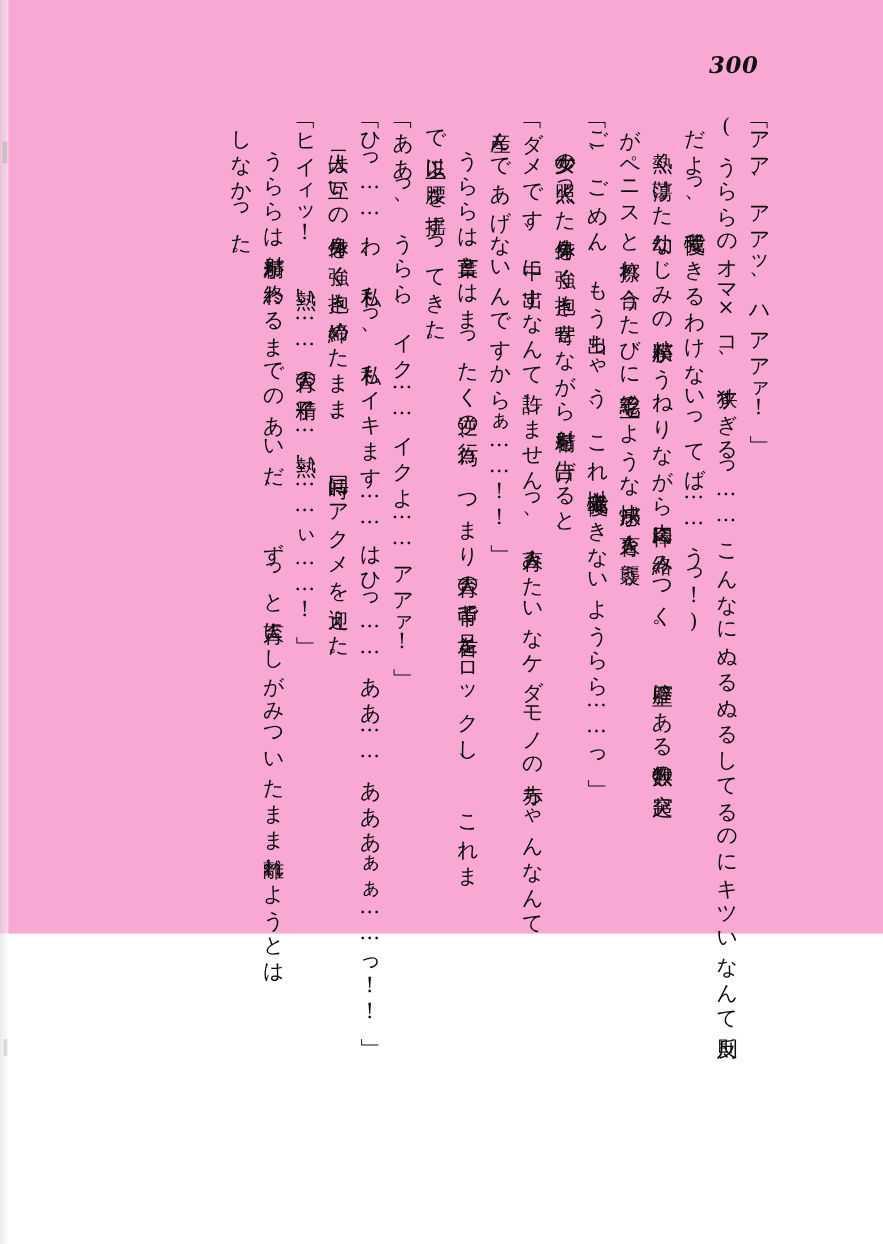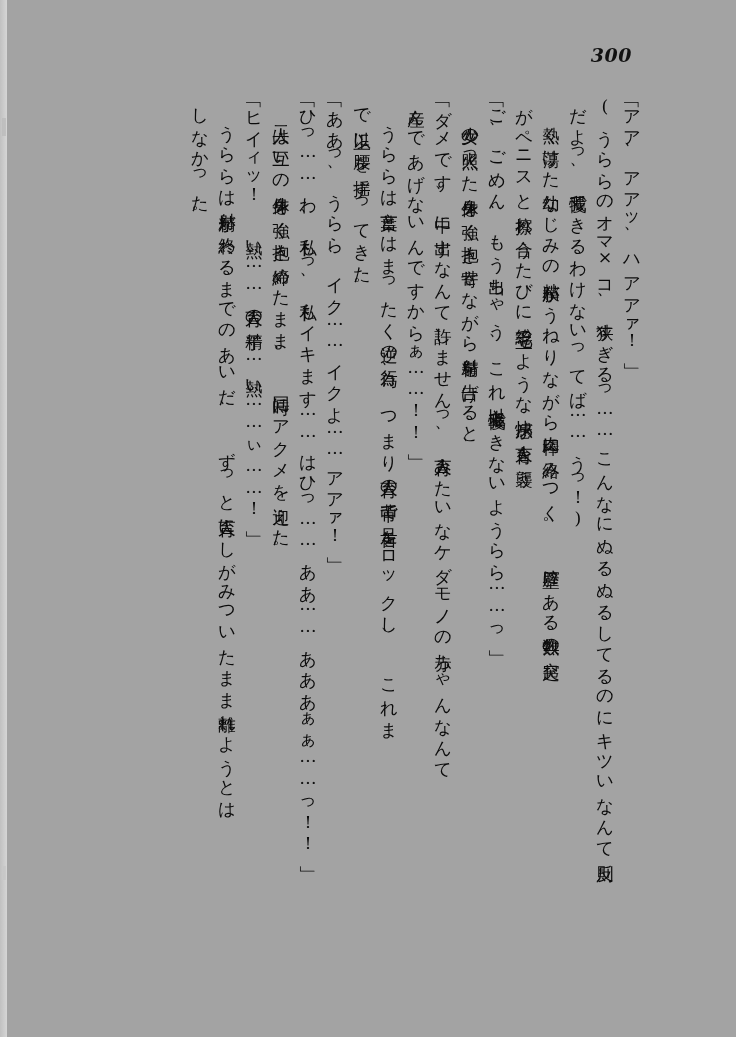--- a/index.html
+++ b/index.html
@@ -10,22 +10,22 @@
   body {
     width: 736px;
     height: 1037px;
     overflow: hidden;
     font-family: "DejaVu Serif", serif;
     color: #000000;
   }
   .page {
     position: relative;
     width: 736px;
-    height: 1037px;
-    background: #a3a3a3;
+    height: 778px;
+    background: #f9a8d4;
   }
   
   .scan-edge-left {
     position: absolute;
     left: 0;
     top: 0;
     width: 7px;
     height: 1037px;
     background: linear-gradient(to right, #d9d9d9, #ffffff);
     opacity: 0.55;

